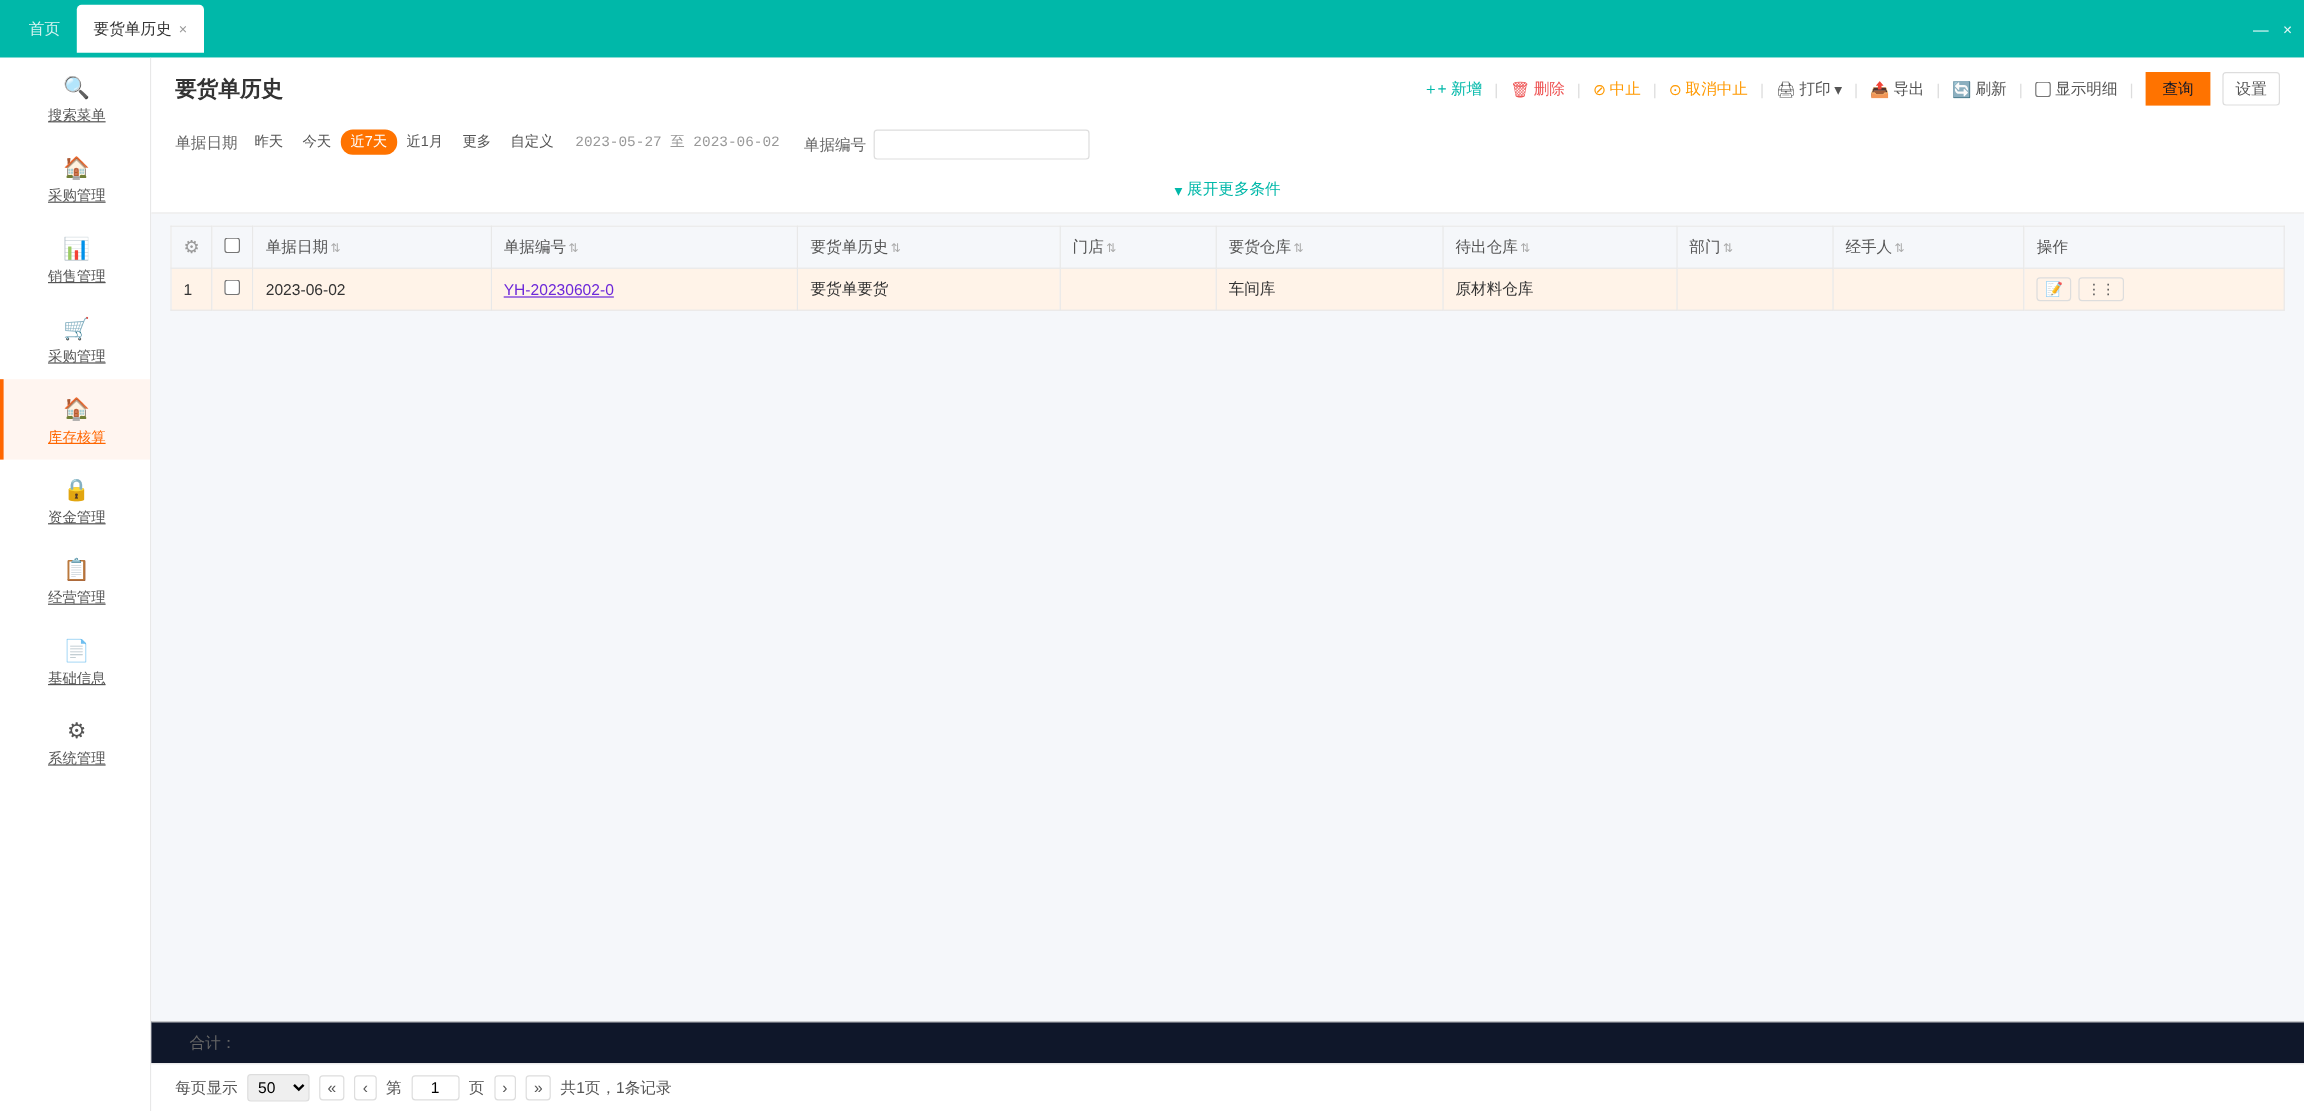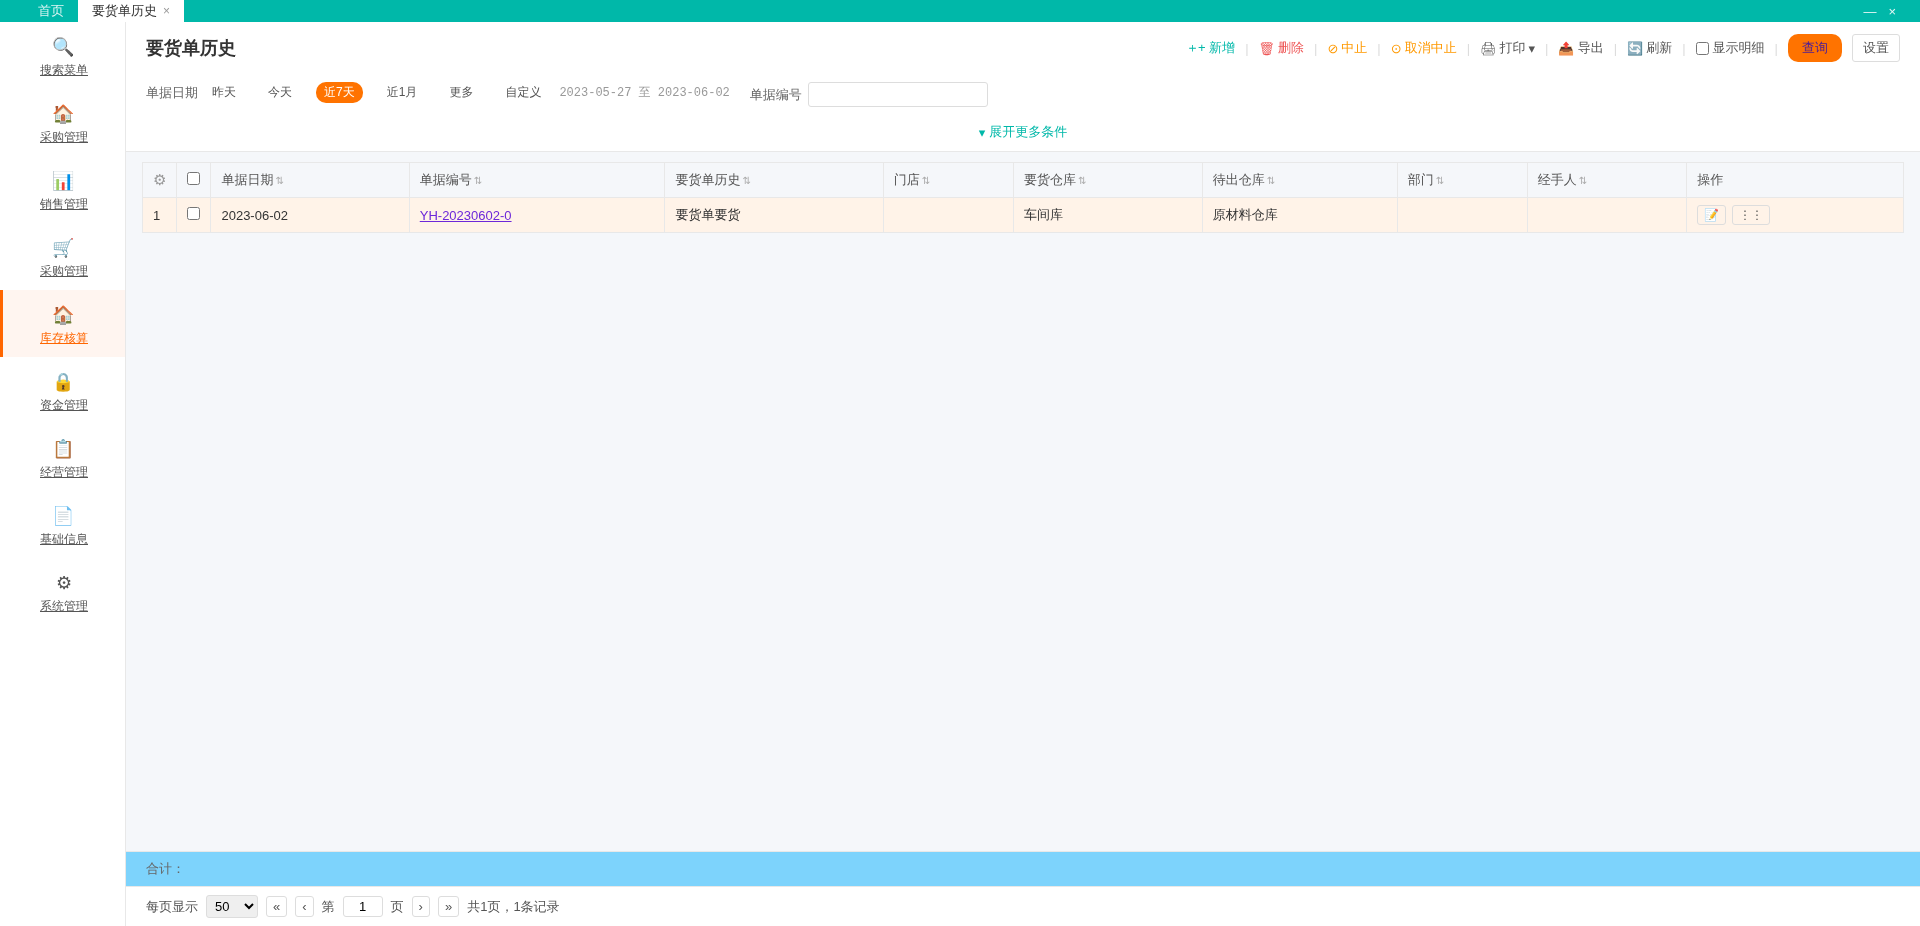--- a/index.html
+++ b/index.html
@@ -1,24 +1,24 @@
 <!DOCTYPE html>
 <html><head>
   <meta charset="utf-8">
   <style>
     * { box-sizing: border-box; margin: 0; padding: 0; font-family: 'Microsoft YaHei', Arial, sans-serif; font-size: 13px; }
     body { display: flex; flex-direction: column; height: 926px; overflow: hidden; background: #f5f5f5; }
 
     
     .top-bar {
-      height: 22px;
+      height: 48px;
       background: #00b8a9;
       display: flex;
       align-items: center;
-      padding: 0 24px;
+      padding: 0 10px;
       gap: 0;
       flex-shrink: 0;
     }
     .top-bar-tab {
       height: 40px;
       display: flex;
       align-items: center;
       padding: 0 14px;
       color: rgba(255,255,255,0.85);
       cursor: pointer;
@@ -116,23 +116,23 @@
       display: flex;
       align-items: center;
       gap: 3px;
       cursor: pointer;
       color: #555;
       font-size: 13px;
       white-space: nowrap;
     }
     .toolbar-btn.primary {
       background: #ff7300;
-      color: #4c1d95;
+      color: #0f172a;
       padding: 5px 14px;
-      border-radius: 10px;
+      border-radius: 0;
       border: none;
       text-align: center;
     }
     .toolbar-btn.danger { color: #e55; }
     .toolbar-btn.btn-outline {
       border: 1px solid #ddd;
       padding: 4px 10px;
       border-radius: 3px;
       background: #fff;
     }
@@ -145,21 +145,21 @@
       padding: 10px 0 8px;
       gap: 20px;
       flex-wrap: wrap;
     }
     .filter-group {
       display: flex;
       align-items: center;
       gap: 6px;
     }
     .filter-label { color: #666; white-space: nowrap; font-size: 13px; }
-    .filter-dates { display: flex; align-items: center; gap: 16px; }
+    .filter-dates { display: flex; align-items: center; gap: 0; }
     .date-btn {
       padding: 2px 8px;
       border-radius: 10px;
       cursor: pointer;
       font-size: 12px;
       color: #555;
     }
     .date-btn.active {
       background: #ff7300;
       color: #fff;
@@ -236,23 +236,23 @@
       font-size: 13px;
     }
     .data-table tr.highlighted td {
       background: #fff3e8;
     }
     .sort-icon { font-size: 10px; color: #aaa; margin-left: 2px; }
     .link-text { color: #6d28d9; cursor: pointer; text-decoration: underline; }
 
     
     .summary-row {
-      background: #7dd3fc;
+      background: #0f172a;
       border-top: 1px solid #e8e8e8;
-      padding: 8px 20px;
+      padding: 8px 32px;
       display: flex;
       align-items: center;
       flex-shrink: 0;
     }
     .summary-label { color: #666; font-size: 13px; }
 
     
     .pagination-bar {
       background: #fff;
       border-top: 1px solid #e8e8e8;

